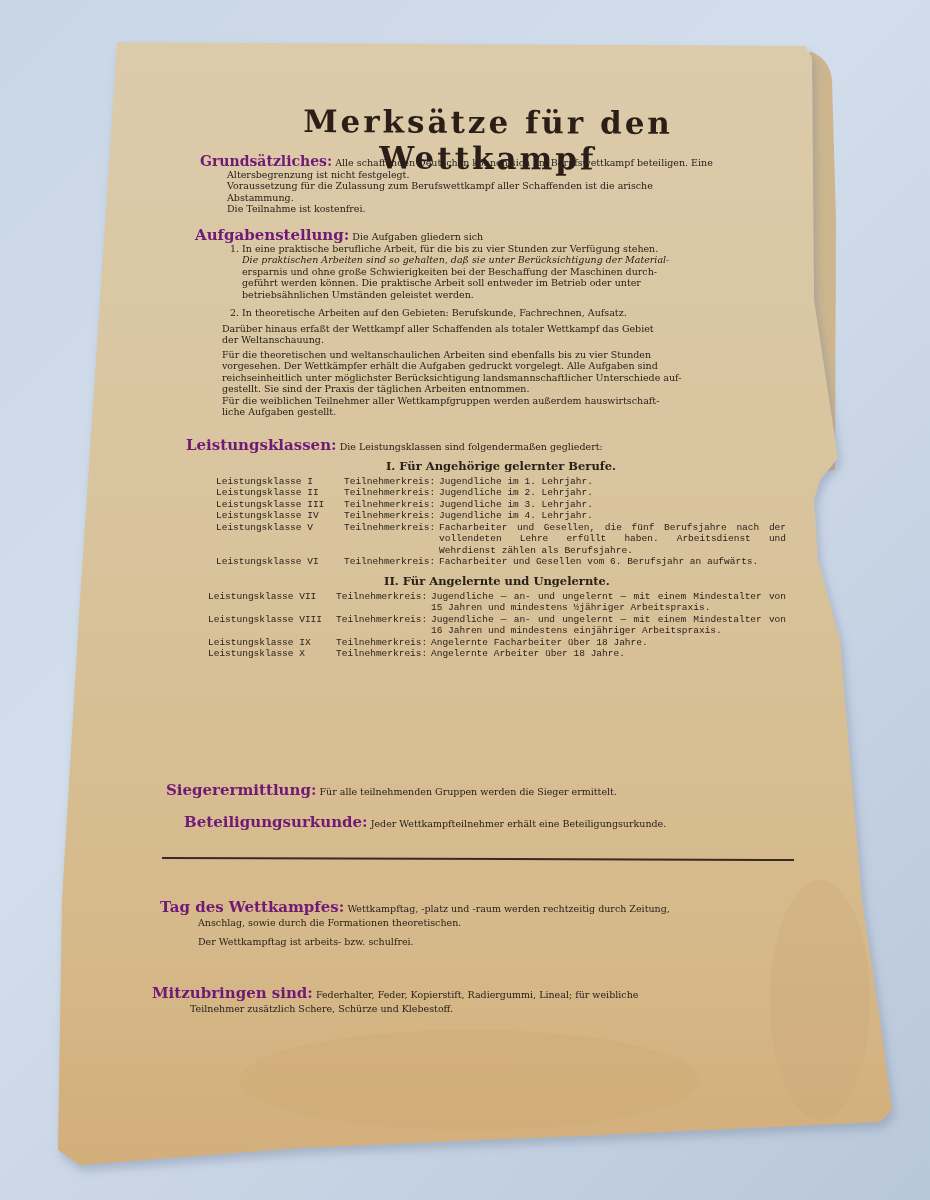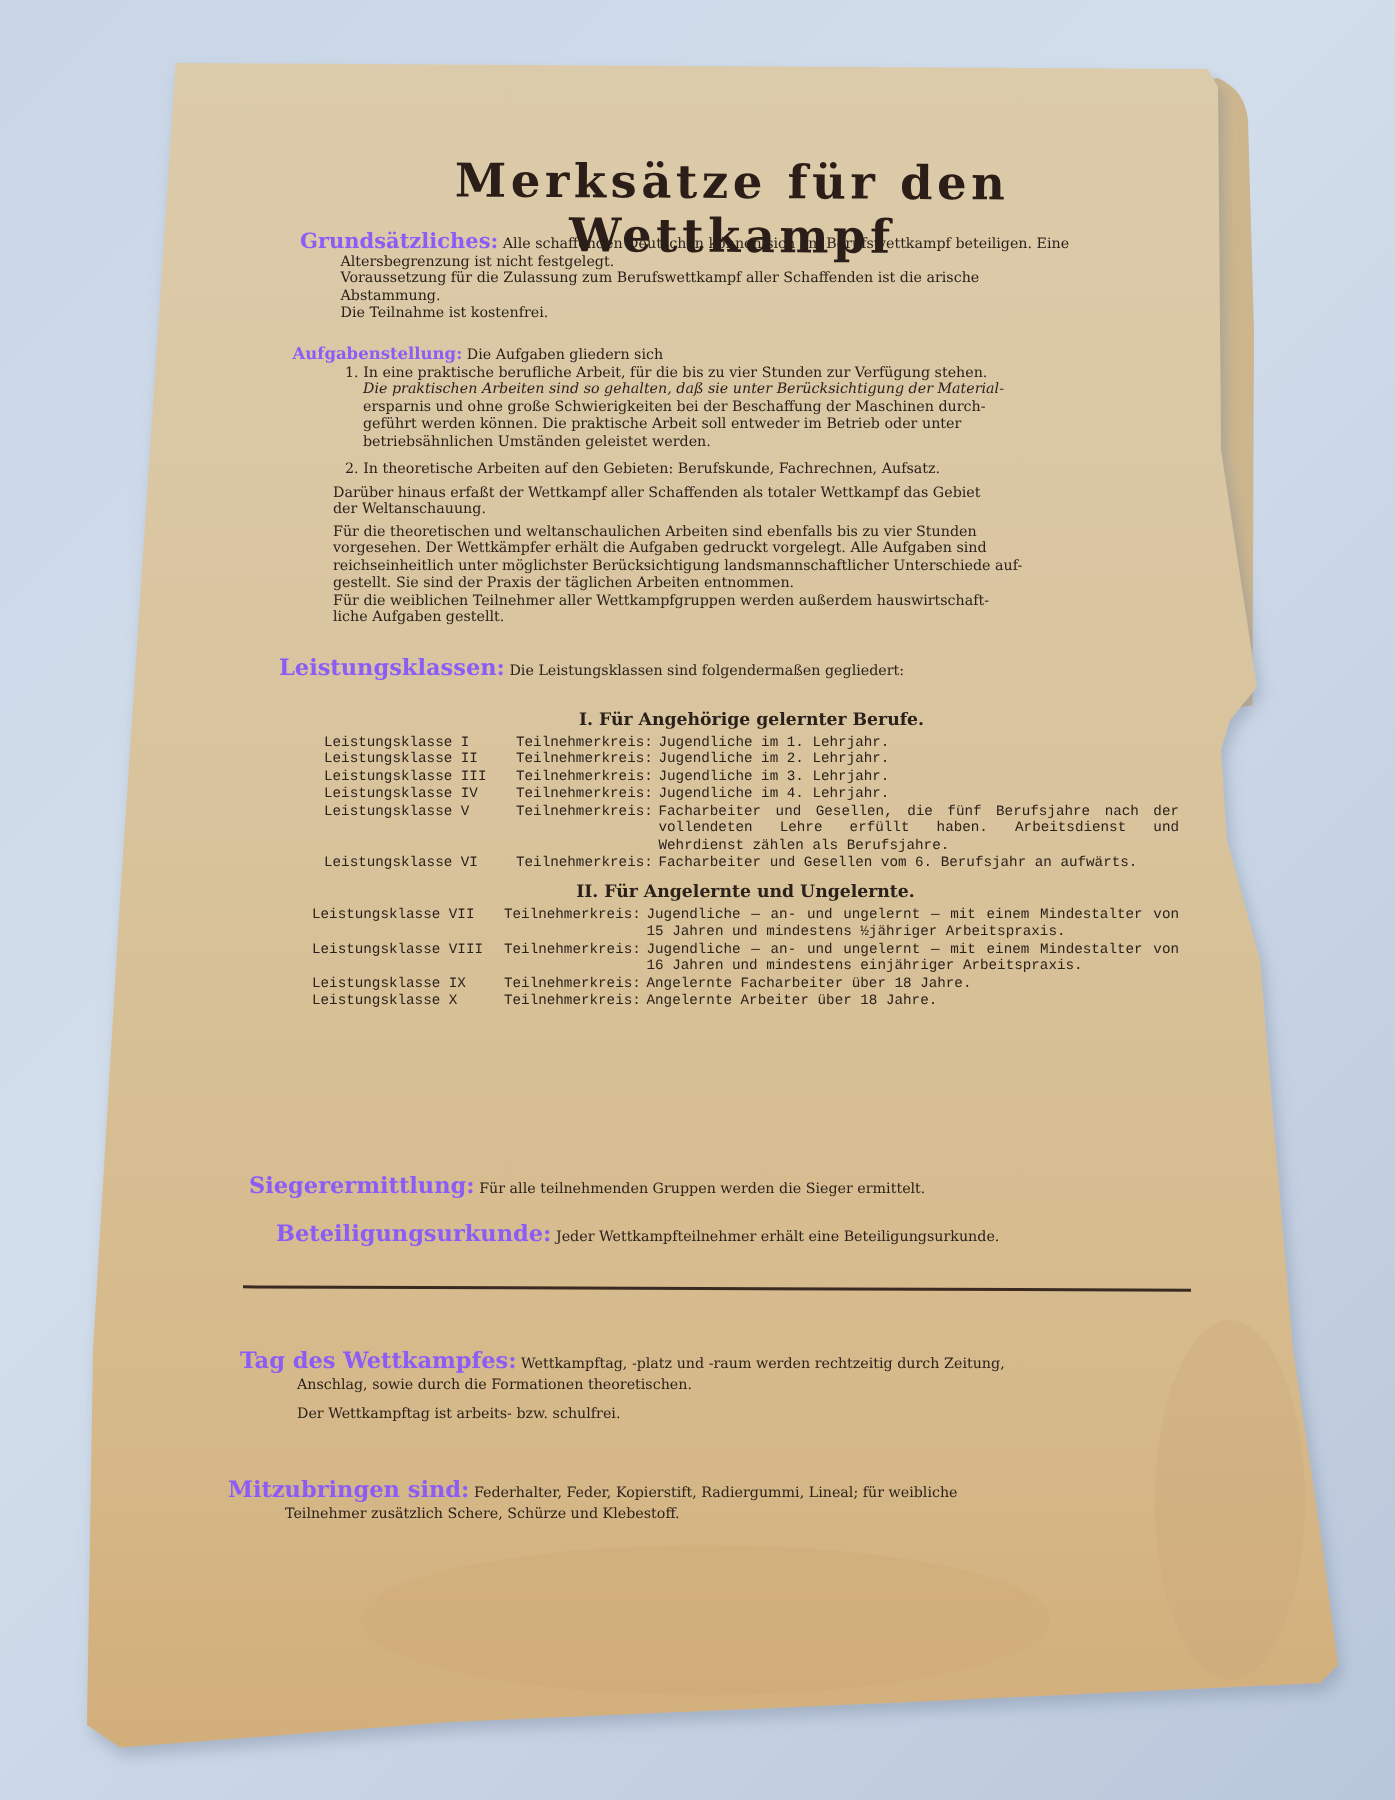--- a/index.html
+++ b/index.html
@@ -16,21 +16,21 @@
     position:absolute; left:0; top:0; width:930px; height:1200px;
     color:#2a211b;
   }
   .title {
     position:absolute; left:198px; top:104px; width:580px;
     font-family:"DejaVu Serif", serif; font-weight:bold; font-size:31px;
     letter-spacing:3px; color:#2b1d17; text-align:center;
     transform: rotate(0.3deg);
   }
   .sec-head {
-    font-family:"DejaVu Serif", serif; font-weight:bold; color:#8b5cf6;
+    font-family:"DejaVu Serif", serif; font-weight:bold; color:#701a75;
   }
   .small { font-size:9.5px; line-height:11.5px; }
   .block { position:absolute; }
   .ind { padding-left:27px; }
   .row { display:flex;font-family:Liberation Mono, monospace; }
   .lk-name { width:128px; flex:none; }
   .lk-circle { width:95px; flex:none; }
   .lk-desc { flex:1; text-align:justify; }
   .group-title {
     font-weight:bold; font-size:11.5px; text-align:center; margin:4px 0 3px 0;
@@ -72,21 +72,21 @@
 
   <div class="block" style="left:200px; top:156px; width:575px;">
     <div class="small"><span class="sec-head" style="font-size:14px;">Grundsätzliches:</span> <span>Alle schaffenden Deutschen können sich am Berufswettkampf beteiligen. Eine</span></div>
     <div class="small ind">Altersbegrenzung ist nicht festgelegt.</div>
     <div class="small ind">Voraussetzung für die Zulassung zum Berufswettkampf aller Schaffenden ist die arische</div>
     <div class="small ind">Abstammung.</div>
     <div class="small ind">Die Teilnahme ist kostenfrei.</div>
   </div>
 
   <div class="block" style="left:195px; top:230px; width:580px;">
-    <div class="small"><span class="sec-head" style="font-size:11px;">Aufgabenstellung:</span> <span>Die Aufgaben gliedern sich</span></div>
+    <div class="small"><span class="sec-head" style="font-size:15px;">Aufgabenstellung:</span> <span>Die Aufgaben gliedern sich</span></div>
     <div style="padding-left:35px;">
       <div class="small">1. In eine praktische berufliche Arbeit, für die bis zu vier Stunden zur Verfügung stehen.</div>
       <div class="small" style="padding-left:12px;font-style:italic;">Die praktischen Arbeiten sind so gehalten, daß sie unter Berücksichtigung der Material-</div>
       <div class="small" style="padding-left:12px;">ersparnis und ohne große Schwierigkeiten bei der Beschaffung der Maschinen durch-</div>
       <div class="small" style="padding-left:12px;">geführt werden können. Die praktische Arbeit soll entweder im Betrieb oder unter</div>
       <div class="small" style="padding-left:12px;">betriebsähnlichen Umständen geleistet werden.</div>
       <div class="small" style="margin-top:7px;">2. In theoretische Arbeiten auf den Gebieten: Berufskunde, Fachrechnen, Aufsatz.</div>
     </div>
     <div style="padding-left:27px; margin-top:4px;">
       <div class="small">Darüber hinaus erfaßt der Wettkampf aller Schaffenden als totaler Wettkampf das Gebiet</div>
@@ -96,21 +96,21 @@
       <div class="small">reichseinheitlich unter möglichster Berücksichtigung landsmannschaftlicher Unterschiede auf-</div>
       <div class="small">gestellt. Sie sind der Praxis der täglichen Arbeiten entnommen.</div>
       <div class="small">Für die weiblichen Teilnehmer aller Wettkampfgruppen werden außerdem hauswirtschaft-</div>
       <div class="small">liche Aufgaben gestellt.</div>
     </div>
   </div>
 
   <div class="block" style="left:186px; top:440px; width:600px;">
     <div class="small"><span class="sec-head" style="font-size:15px;">Leistungsklassen:</span> <span>Die Leistungsklassen sind folgendermaßen gegliedert:</span></div>
 
-    <div style="padding-left:30px; margin-top:18px;">
+    <div style="padding-left:30px; margin-top:6px;">
       <div class="group-title">I. Für Angehörige gelernter Berufe.</div>
       <div class="row small">
           <span class="lk-name">Leistungsklasse I</span>
           <span class="lk-circle">Teilnehmerkreis:</span>
           <span class="lk-desc">Jugendliche im 1. Lehrjahr.</span>
         </div>
       <div class="row small">
           <span class="lk-name">Leistungsklasse II</span>
           <span class="lk-circle">Teilnehmerkreis:</span>
           <span class="lk-desc">Jugendliche im 2. Lehrjahr.</span>

